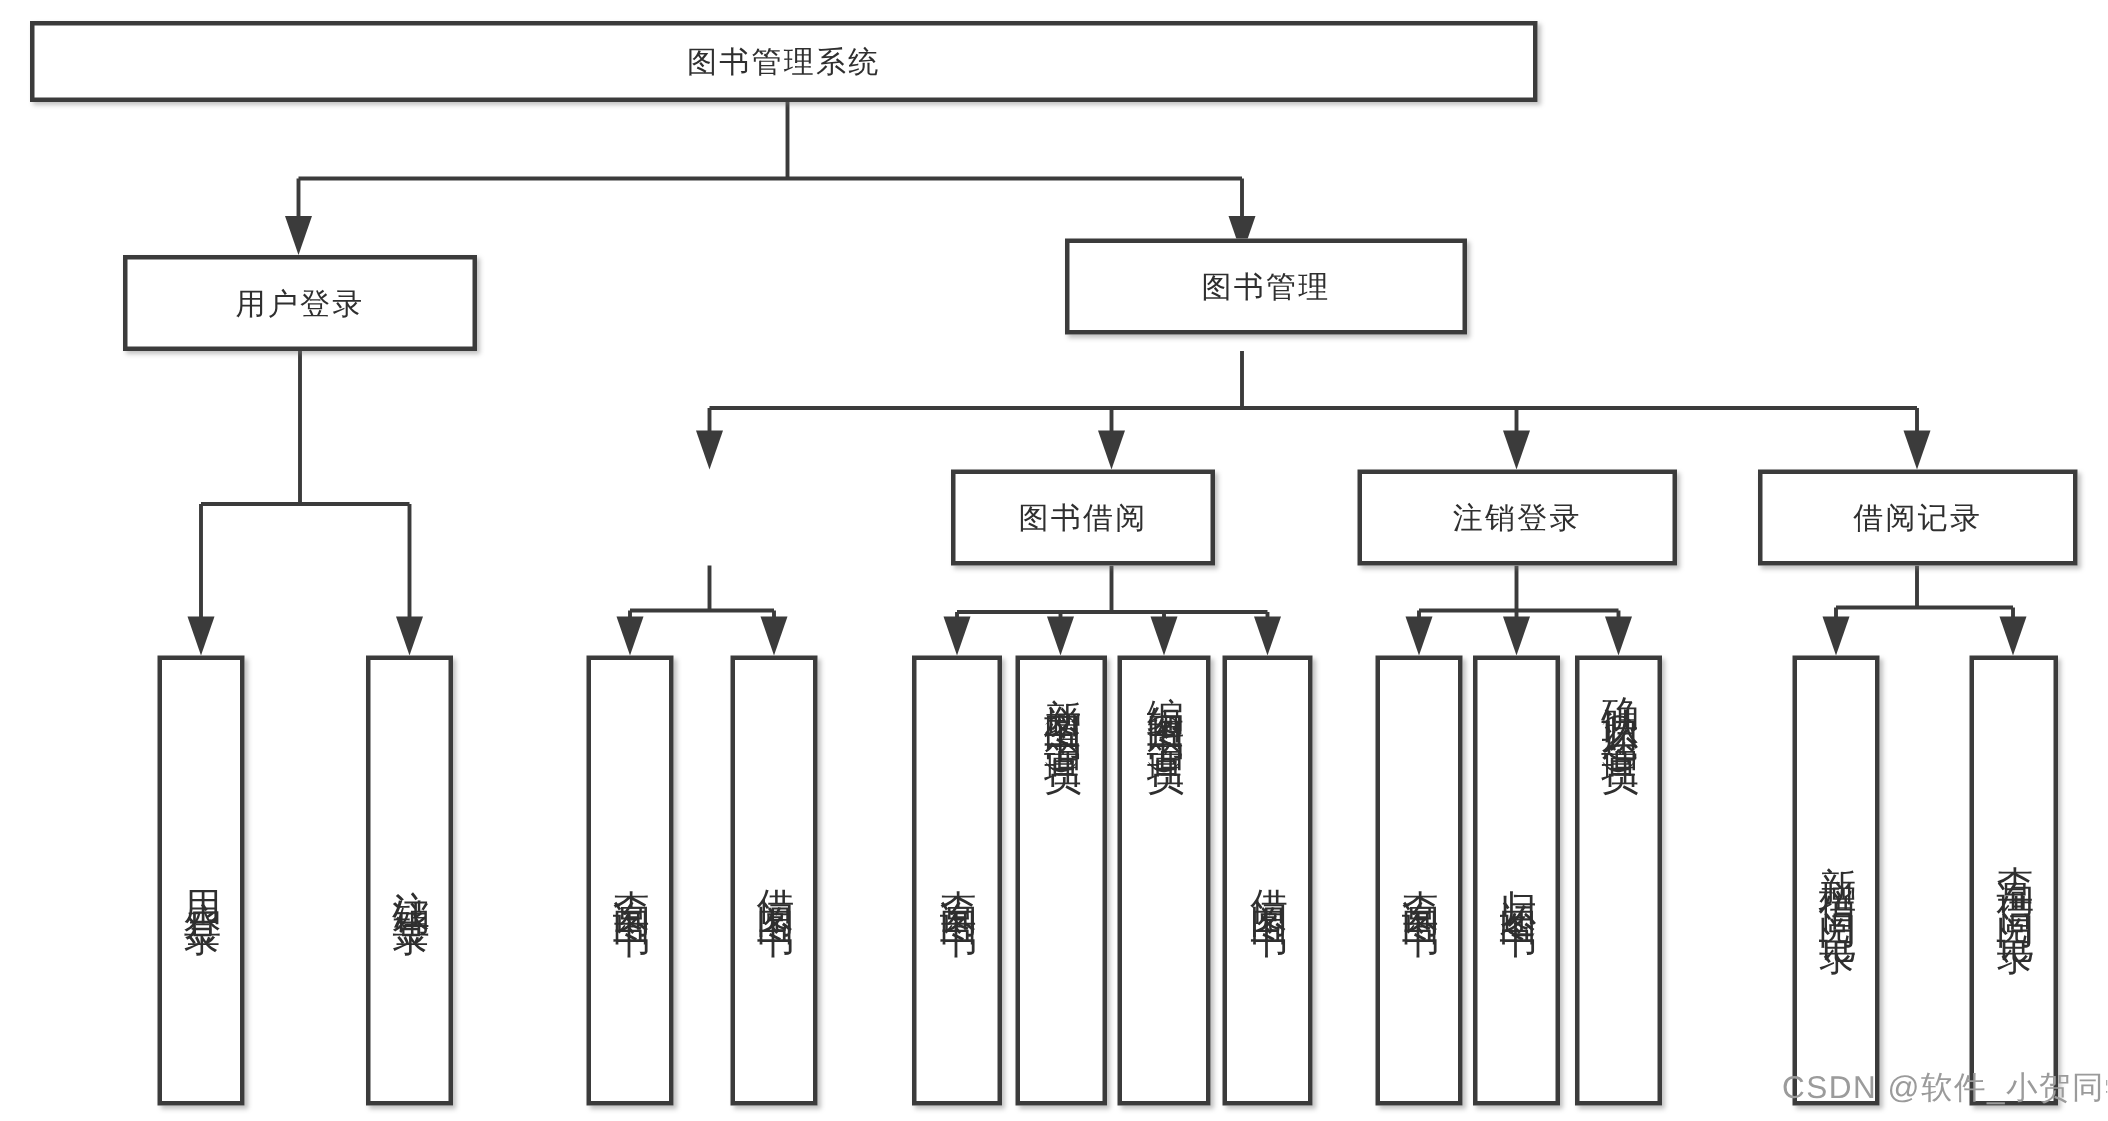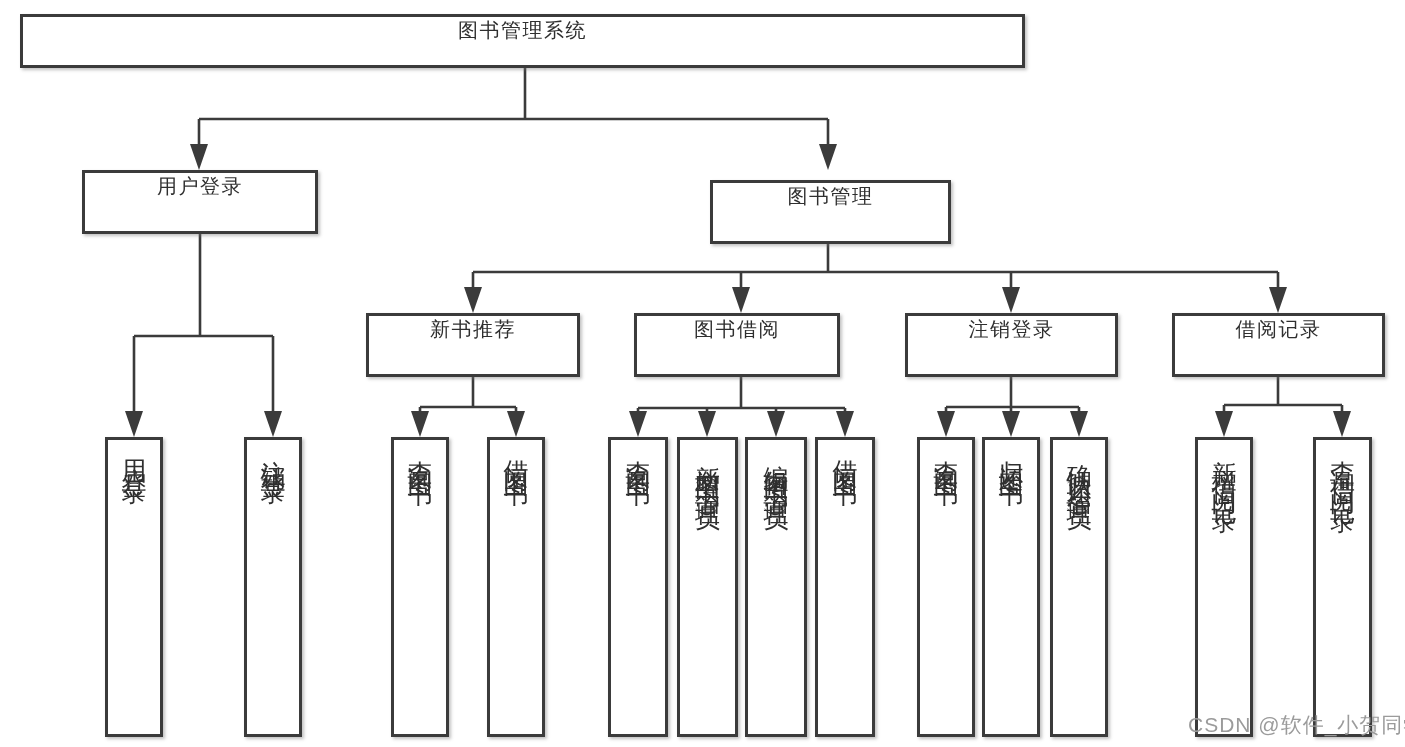--- a/index.html
+++ b/index.html
@@ -10,21 +10,21 @@
     background:var(--bg,#fff); overflow:hidden;
     font-family:"Liberation Sans", sans-serif;
     color:var(--text,#2f2f2f);
   }
   #conn { position:absolute; left:0; top:0; width:1405px; height:747px; }
   #conn path, #conn line { stroke:var(--line,#3b3b3b); stroke-width:2.6; fill:none; }
   #conn polygon { fill:var(--line,#3b3b3b); stroke:none; }
   .node {
     position:absolute; background:var(--boxfill,#fff);
     border:3px solid var(--line,#3b3b3b);
-    display:flex; justify-content:center;
+    display:flex; align-items:center; justify-content:center;
     box-shadow:2px 2px 3px rgba(120,120,120,0.45);
   }
   .h-node .lbl { font-size:20px; letter-spacing:1.5px; white-space:nowrap; }
   .v-node .lbl {
     writing-mode:vertical-rl; line-height:1;
     font-size:25px; letter-spacing:7px; white-space:nowrap;
   }
   .v-node.mid .lbl { letter-spacing:10px; }
   .v-node.tall { align-items:flex-start; padding-top:5px; }
   .v-node.tall .lbl { letter-spacing:6px; }
@@ -94,28 +94,25 @@
       <polygon points="1333,411 1351,411 1342,437"></polygon>
     </svg>
 
   <div class="node h-node" style="left:20px;top:14px;width:1005px;height:54px">
     <span class="lbl">图书管理系统</span>
   </div>
 
   <div class="node h-node" style="left:82px;top:170px;width:236px;height:64px">
     <span class="lbl">用户登录</span>
   </div>
-  <div class="node h-node" style="left:710px;top:180px;width:241px;height:64px">
+  <div class="node h-node" style="left:710px;top:159px;width:268px;height:64px">
     <span class="lbl">图书管理</span>
   </div>
 
-  <div class="node h-node" style="left:366px;top:313px;width:214px;height:64px">
-    <span class="lbl">新书推荐</span>
-  </div>
-  <div class="node h-node" style="left:634px;top:313px;width:206px;height:64px">
+  <div class="node h-node" style="left:634px;top:313px;width:176px;height:64px">
     <span class="lbl">图书借阅</span>
   </div>
   <div class="node h-node" style="left:905px;top:313px;width:213px;height:64px">
     <span class="lbl">注销登录</span>
   </div>
   <div class="node h-node" style="left:1172px;top:313px;width:213px;height:64px">
     <span class="lbl">借阅记录</span>
   </div>
 
   <div class="node v-node" style="left:105px;top:437px;width:58px;height:300px">

